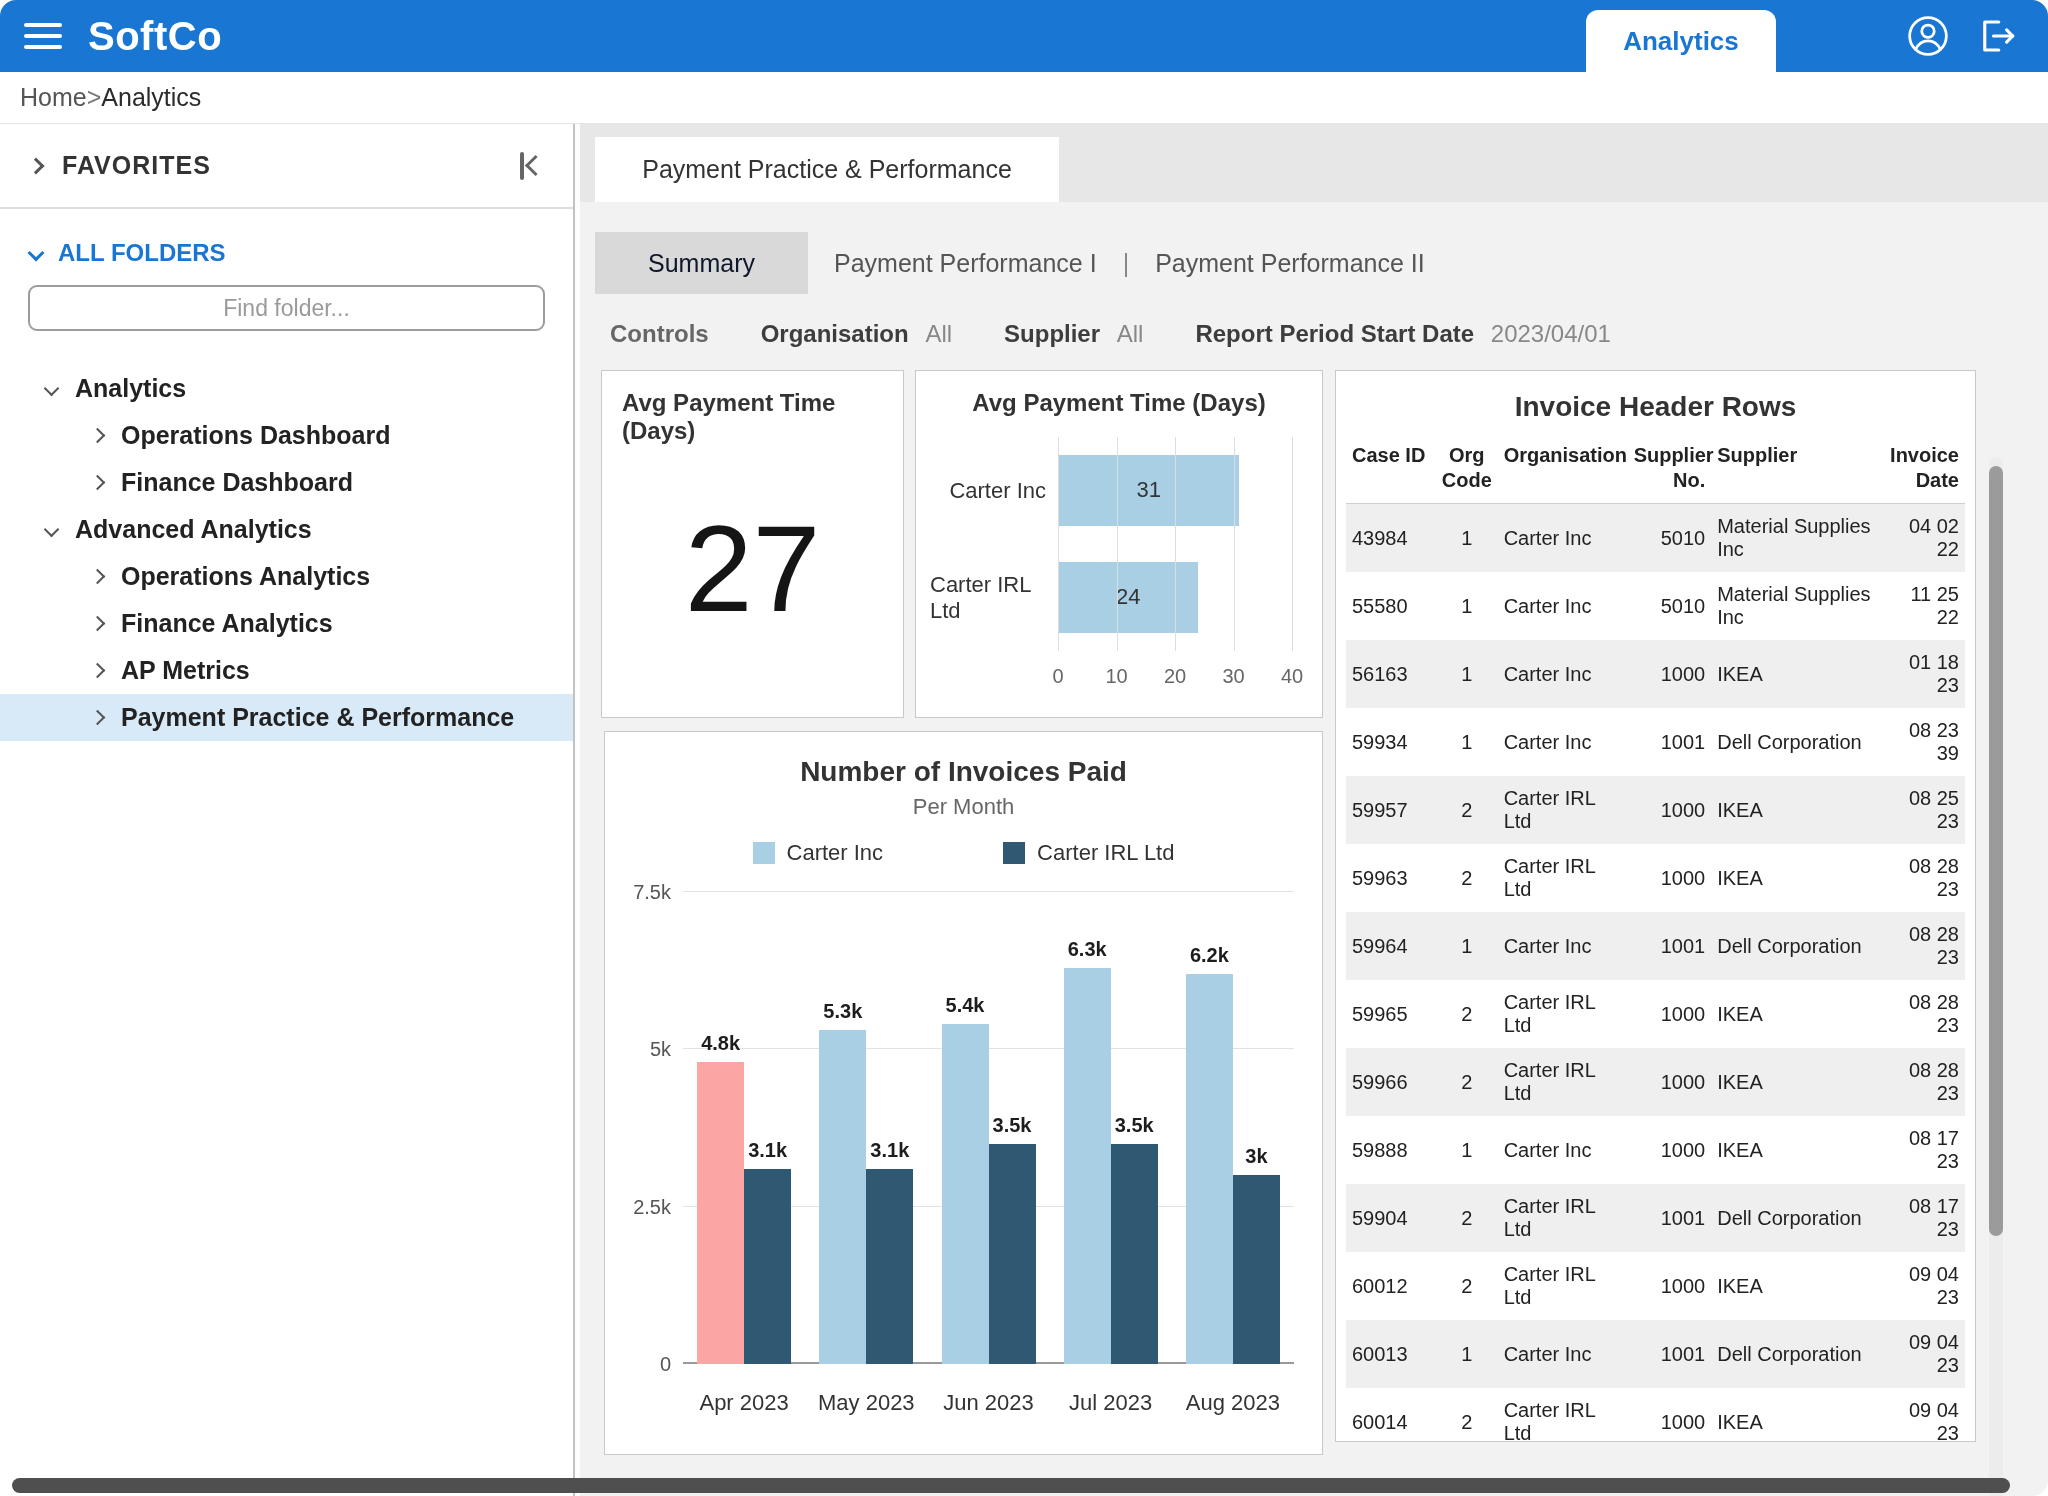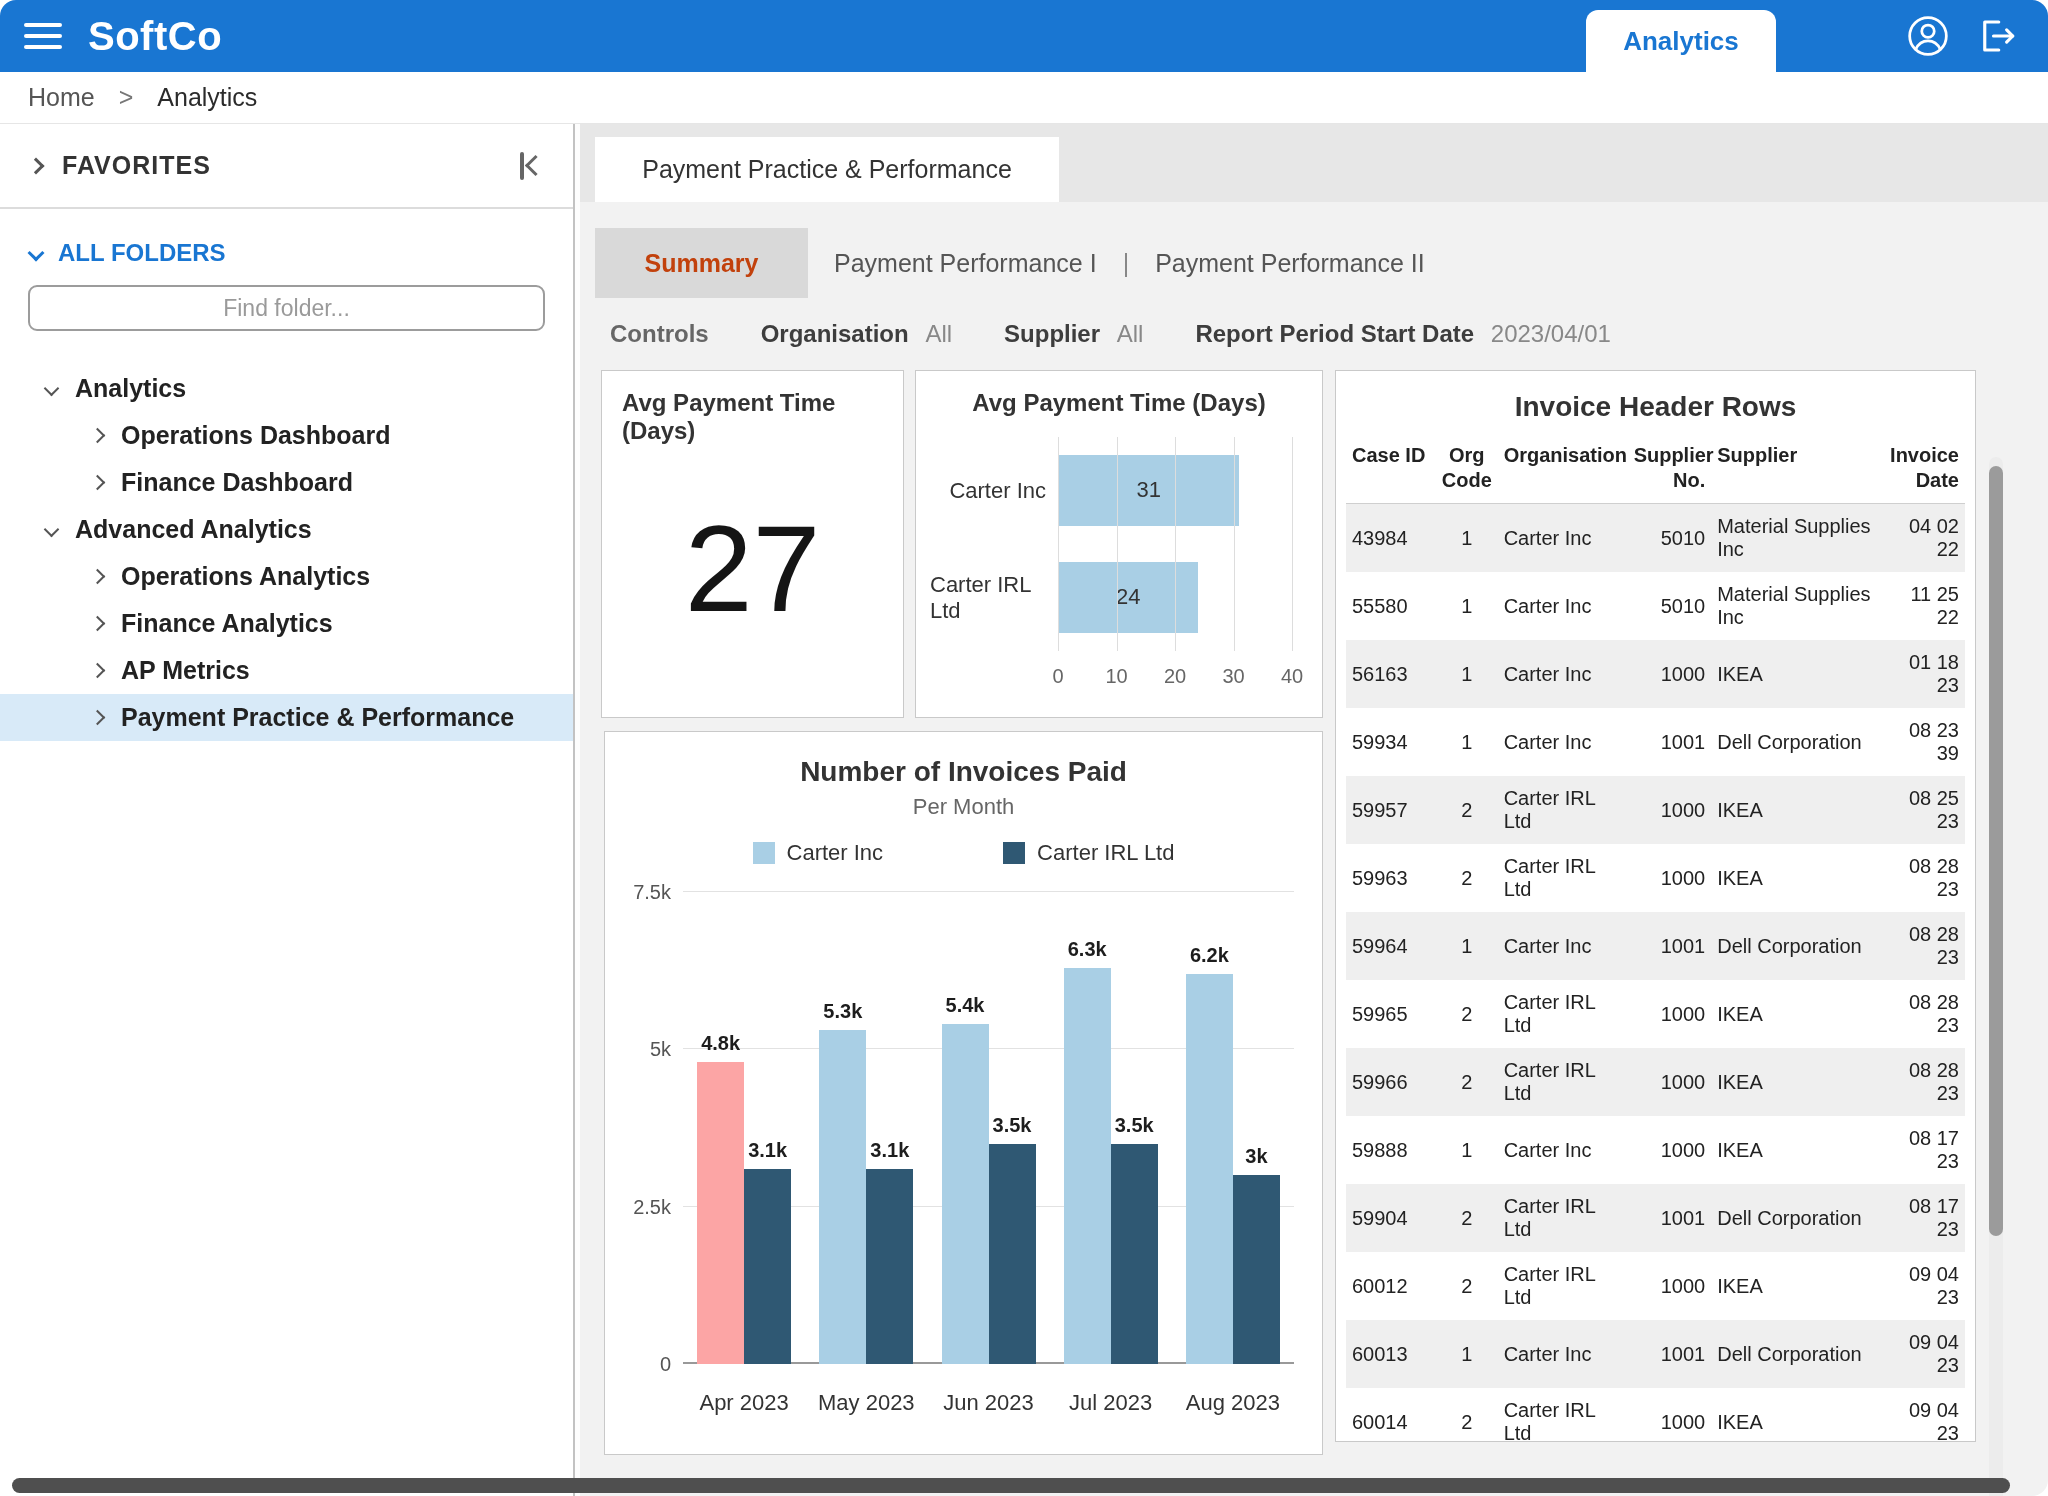--- a/index.html
+++ b/index.html
@@ -13,21 +13,21 @@
   .hamburger span { display:block; width:38px; height:4px; background:#fff; border-radius:2px; }
   .logo { font-size:40px; font-weight:700; margin-left:26px; letter-spacing:.5px; }
   .nav-items { display:flex; margin-left:150px; align-items:center; }
   .nav-item { padding:0 18px; font-size:25px; cursor:pointer; white-space:nowrap; }
   .active-tab { position:absolute; left:1586px; top:10px; width:190px; height:62px; background:#fff; color:#1976d2;
     font-weight:700; font-size:26px; border-radius:12px 12px 0 0; display:flex; align-items:center; justify-content:center; cursor:pointer; }
   .nav-icons { position:absolute; right:30px; top:0; height:72px; display:flex; align-items:center; gap:26px; }
   .nav-icons svg { display:block; cursor:pointer; }
 
   
-  .breadcrumb { height:52px; display:flex; align-items:center; gap:24px; padding-left:28px; font-size:25px; border-bottom:1px solid #e6e6e6; }
+  .breadcrumb { height:52px; display:flex; align-items:center; gap:0; padding-left:20px; font-size:25px; border-bottom:1px solid #e6e6e6; }
   .breadcrumb .home { color:#555; cursor:pointer; }
   .breadcrumb .sep { color:#777; }
   .breadcrumb .cur { color:#2b2b2b; }
 
   
   .layout { display:flex; height:1372px; }
 
   
   .sidebar { width:575px; background:#fff; border-right:2px solid #c2c2c2; display:flex; flex-direction:column; }
   .fav-row { height:85px; display:flex; align-items:center; padding:0 30px; border-bottom:2px solid #dcdcdc; }
@@ -50,22 +50,22 @@
   .tree-item.l1 { padding-left:92px; }
   .tree-item.selected { background:#d8eaf8; }
   .tree-item .chev { width:11px; height:11px; border-width:2.5px; }
 
   
   .main { position:relative; flex:1; background:#f2f2f2; border-left:5px solid #fdfdfd; }
   .tab-strip { position:absolute; top:0; left:0; right:0; height:78px; background:#e7e7e7; }
   .page-tab { position:absolute; left:15px; top:13px; width:464px; height:65px; background:#fff; font-size:25px; color:#333;
     display:flex; align-items:center; justify-content:center; cursor:pointer; }
   .subtabs { position:absolute; top:108px; left:15px; display:flex; align-items:center; height:62px; font-size:25px; color:#555; }
-  .subtab.active { width:213px; height:70px; background:#d9d9d9; display:flex; align-items:center; justify-content:center;
-    font-weight:700; color:#c2410c; cursor:pointer; }
+  .subtab.active { width:213px; height:62px; background:#d9d9d9; display:flex; align-items:center; justify-content:center;
+    font-weight:400; color:#0f172a; cursor:pointer; }
   .subtab.inactive { padding:0 26px; cursor:pointer; }
   .subtab-sep { color:#888; }
   .controls { position:absolute; top:196px; left:30px; display:flex; align-items:baseline; gap:52px; font-size:24px; }
   .ctl-title { font-weight:700; color:#666; }
   .ctl-label { font-weight:700; color:#3d3d3d; }
   .ctl-value { color:#888; margin-left:10px; }
 
   .card { position:absolute; background:#fff; border:1px solid #c9c9c9; }
   .card-title { font-size:24px; font-weight:600; color:#333; }
   #card-avg-number { left:21px; top:246px; width:303px; height:348px; }

